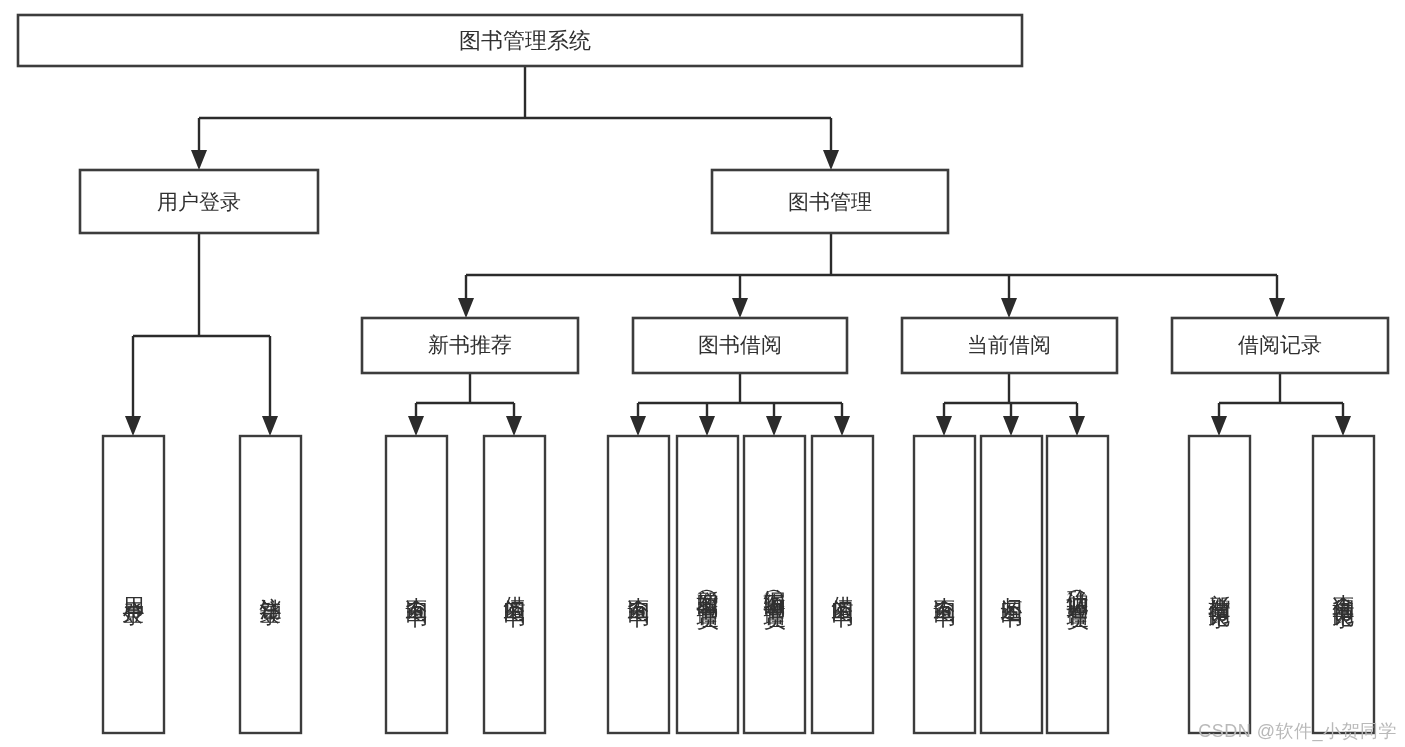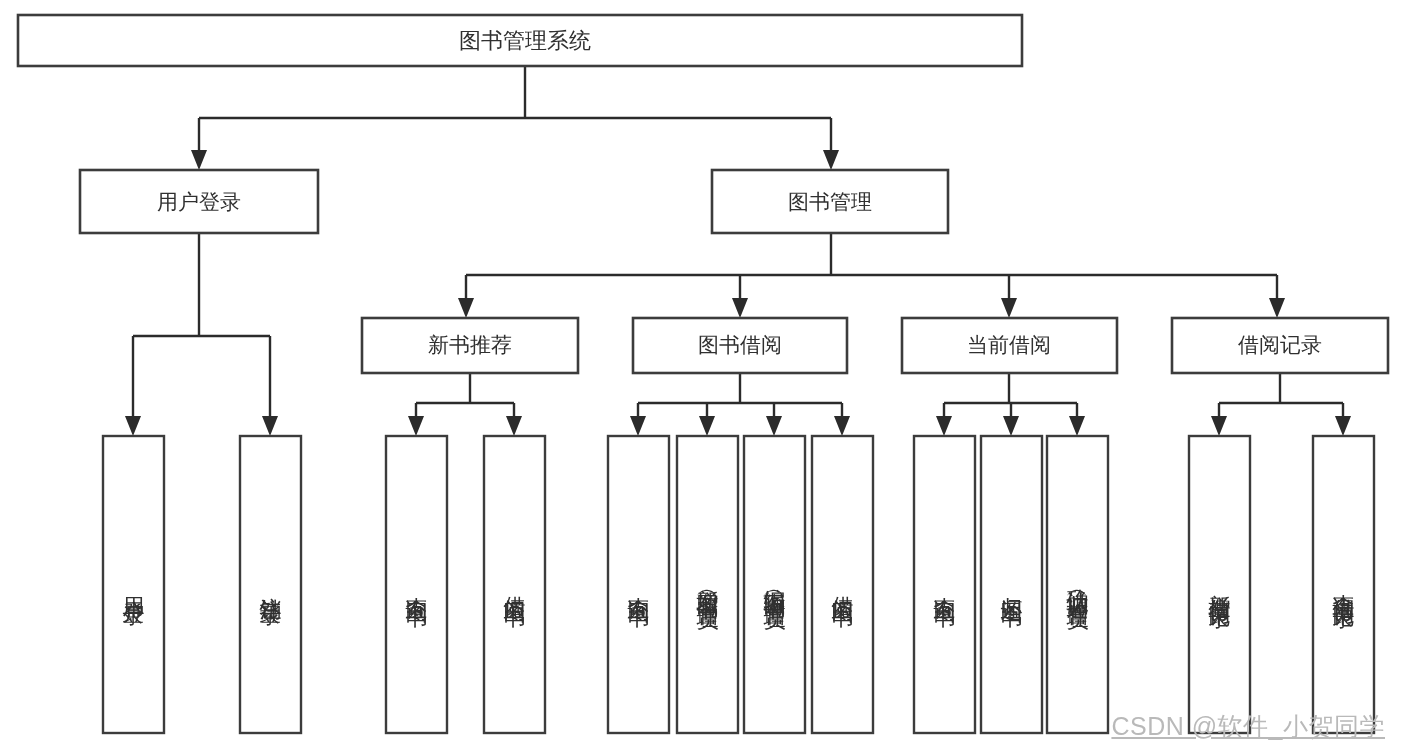--- a/index.html
+++ b/index.html
@@ -70,29 +70,28 @@
     font-family: "Liberation Sans", "DejaVu Sans", sans-serif;
     font-size: 22px;
     line-height: 1.08;
     letter-spacing: 3px;
     color: #303030;
     white-space: nowrap;
     text-align: center;
   }
   .watermark {
     position: absolute;
-    right: 20px;
+    right: 8px;
     bottom: 4px;
     font-family: "Liberation Sans", "DejaVu Sans", sans-serif;
-    font-size: 25px;
+    font-size: 18px;
     color: #b9b9b9;
     letter-spacing: 0.5px;
     white-space: nowrap;
     pointer-events: none;
-    text-decoration: underline;
   }
 </style>
 </head>
 <body>
 
 <div id="diagram-root">
 
   <svg id="tree-svg" viewBox="0 0 1405 747" xmlns="http://www.w3.org/2000/svg">
 
     <defs>

